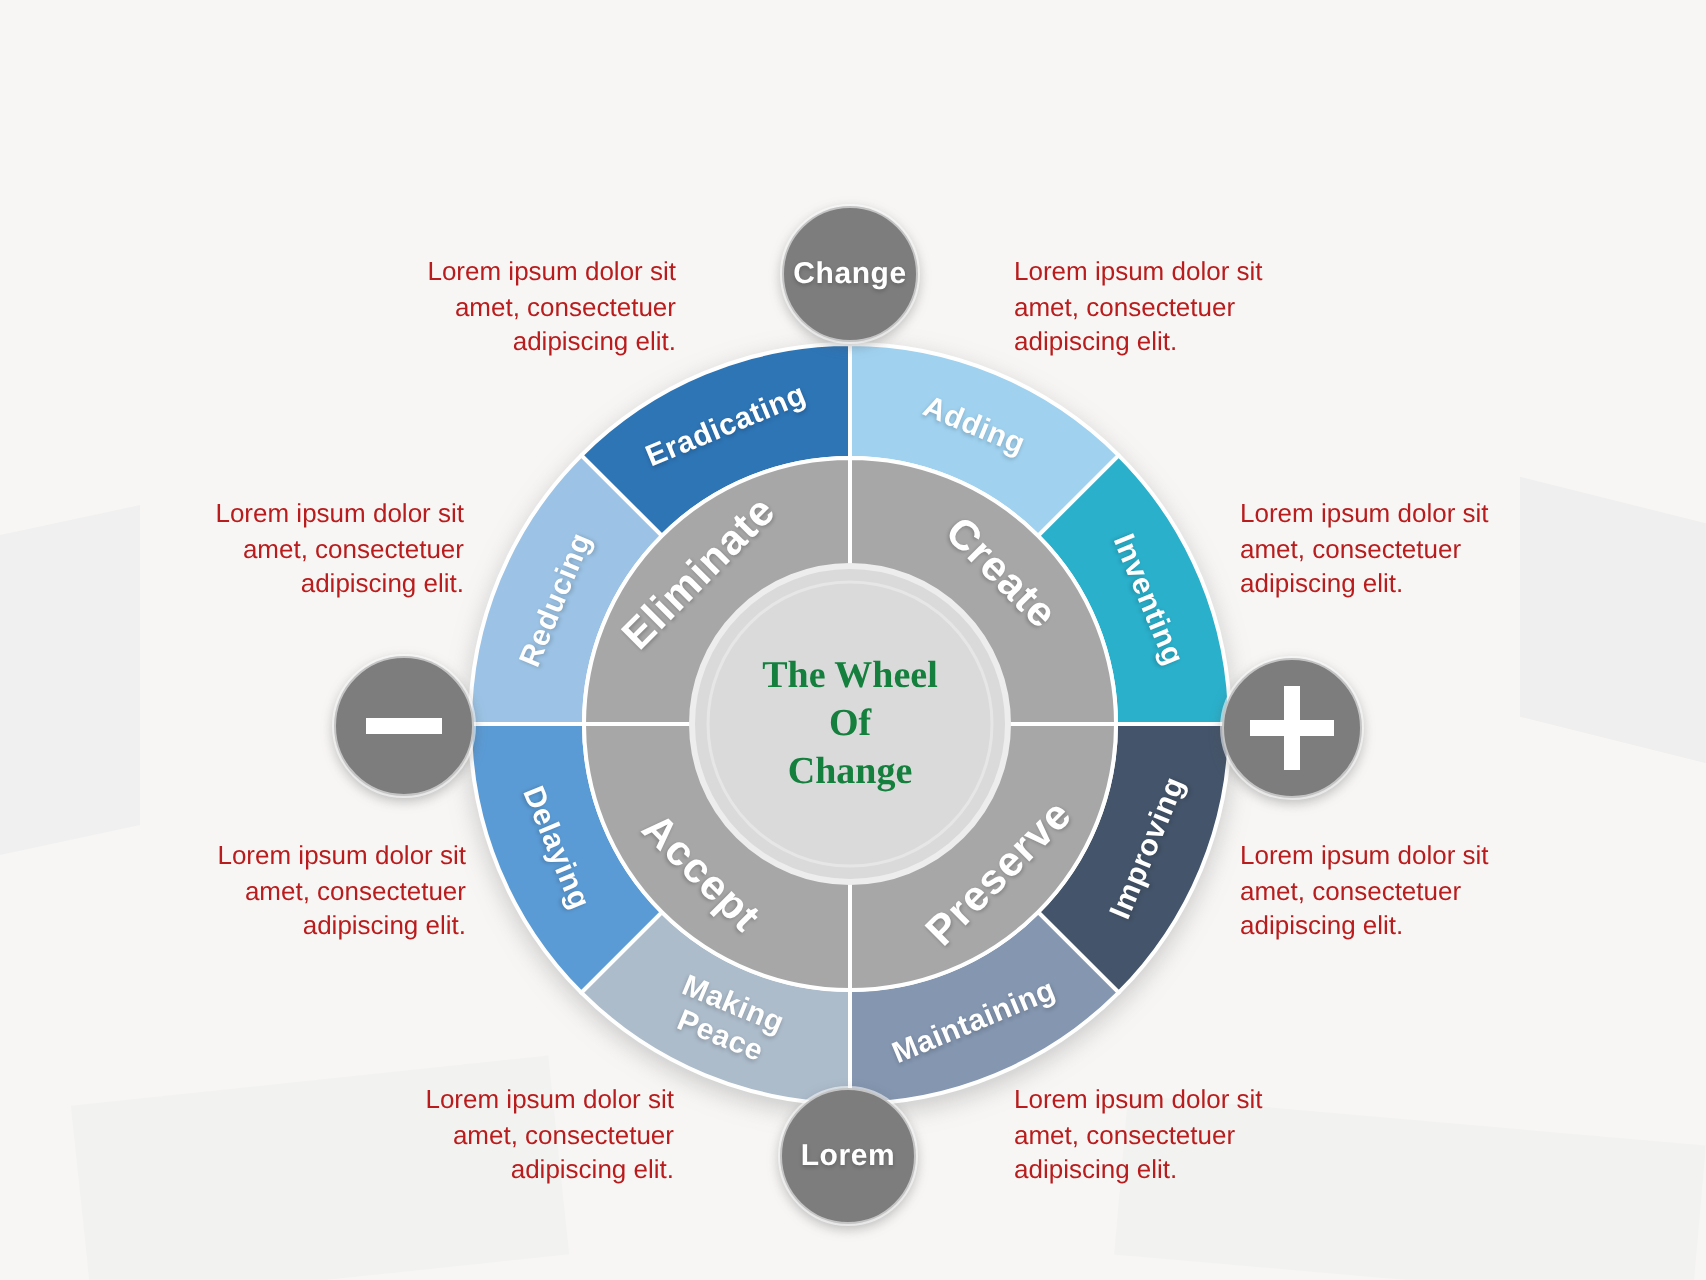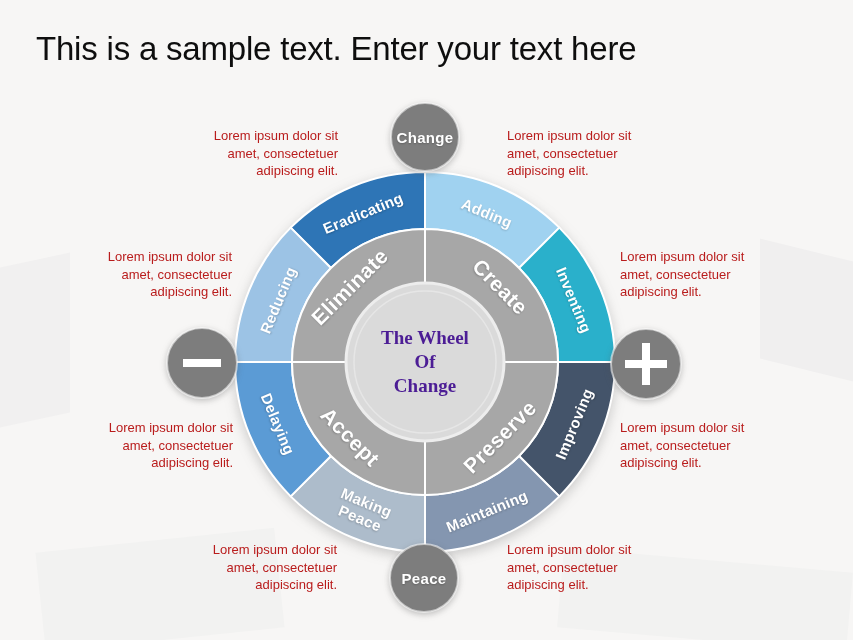--- a/index.html
+++ b/index.html
@@ -22,21 +22,21 @@
   .lbl{position:absolute;color:#fff;font-weight:bold;white-space:pre;
     text-shadow:0 1px 2px rgba(0,0,0,.22);transform-origin:center;}
   .lbl-outer{font-size:15px;letter-spacing:.3px;}
   .lbl-inner{font-size:21px;letter-spacing:.5px;}
   .lbl-hub{font-size:15px;letter-spacing:.3px;}
   .lbl-wrap{white-space:normal;width:70px;text-align:center;line-height:1.12;}
 
   .center-label{position:absolute;left:425px;top:362px;width:150px;
     transform:translate(-50%,-50%);text-align:center;
     font-family:"Liberation Serif",serif;font-weight:bold;font-size:19px;
-    line-height:1.25;color:#4c1d95;white-space:pre-line;}
+    line-height:1.25;color:#15803d;white-space:pre-line;}
 
   .ann{position:absolute;width:156px;font-size:13px;line-height:17.5px;
     color:#b91c1c;white-space:pre-line;}
   .ann-r{text-align:right;}
   .ann-l{text-align:left;}
   .ann-tl{left:182px;top:127px;}
   .ann-tr{left:507px;top:127px;}
   .ann-ml{left:76px;top:248px;}
   .ann-mr{left:620px;top:248px;}
   .ann-bl{left:77px;top:419px;}
@@ -47,21 +47,20 @@
 </head>
 <body>
 
 <div id="slide">
 
   <div class="bg-shape bg1"></div>
   <div class="bg-shape bg2"></div>
   <div class="bg-shape bg3"></div>
   <div class="bg-shape bg4"></div>
 
-  <div class="slide-title">This is a sample text. Enter your text here</div>
 
   <svg class="wheel" width="853" height="640" viewBox="0 0 853 640">
     <g class="ring-group" stroke="#ffffff" stroke-width="2" stroke-linejoin="round">
 
       <path d="M 290.65 227.65 A 190 190 0 0 1 425 172 L 425 229 A 133 133 0 0 0 330.95 267.95 Z" fill="#2e75b6"></path>
       <path d="M 425 172 A 190 190 0 0 1 559.35 227.65 L 519.05 267.95 A 133 133 0 0 0 425 229 Z" fill="#a0d2f0"></path>
       <path d="M 559.35 227.65 A 190 190 0 0 1 615 362 L 558 362 A 133 133 0 0 0 519.05 267.95 Z" fill="#2ab0cb"></path>
       <path d="M 615 362 A 190 190 0 0 1 559.35 496.35 L 519.05 456.05 A 133 133 0 0 0 558 362 Z" fill="#44546a"></path>
       <path d="M 559.35 496.35 A 190 190 0 0 1 425 552 L 425 495 A 133 133 0 0 0 519.05 456.05 Z" fill="#8496b0"></path>
       <path d="M 425 552 A 190 190 0 0 1 290.65 496.35 L 330.95 456.05 A 133 133 0 0 0 425 495 Z" fill="#adbccb"></path>
@@ -98,21 +97,21 @@
   <span class="lbl lbl-outer lbl-wrap" style="left:363px;top:511px;transform:translate(-50%,-50%) rotate(22.5deg);">Making Peace</span>
   <span class="lbl lbl-outer" style="left:278px;top:424px;transform:translate(-50%,-50%) rotate(67.5deg);">Delaying</span>
   <span class="lbl lbl-outer" style="left:278px;top:300px;transform:translate(-50%,-50%) rotate(-67.5deg);">Reducing</span>
 
   <span class="lbl lbl-inner" style="left:350px;top:287px;transform:translate(-50%,-50%) rotate(-45deg);">Eliminate</span>
   <span class="lbl lbl-inner" style="left:500px;top:287px;transform:translate(-50%,-50%) rotate(45deg);">Create</span>
   <span class="lbl lbl-inner" style="left:350px;top:437px;transform:translate(-50%,-50%) rotate(45deg);">Accept</span>
   <span class="lbl lbl-inner" style="left:500px;top:437px;transform:translate(-50%,-50%) rotate(-45deg);">Preserve</span>
 
   <span class="lbl lbl-hub" style="left:425px;top:137px;transform:translate(-50%,-50%);">Change</span>
-  <span class="lbl lbl-hub" style="left:424px;top:578px;transform:translate(-50%,-50%);">Peace</span>
+  <span class="lbl lbl-hub" style="left:424px;top:578px;transform:translate(-50%,-50%);">Lorem</span>
 
   <div class="center-label">The Wheel
 Of
 Change</div>
 
   <div class="ann ann-r ann-tl">Lorem ipsum dolor sit
 amet, consectetuer
 adipiscing elit.</div>
   <div class="ann ann-l ann-tr">Lorem ipsum dolor sit
 amet, consectetuer

